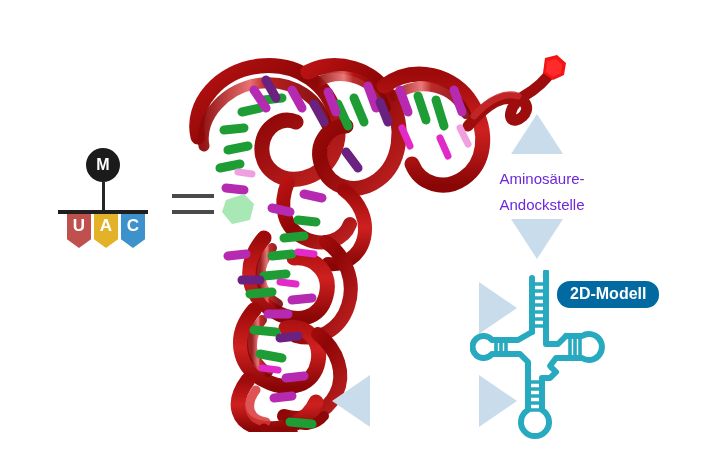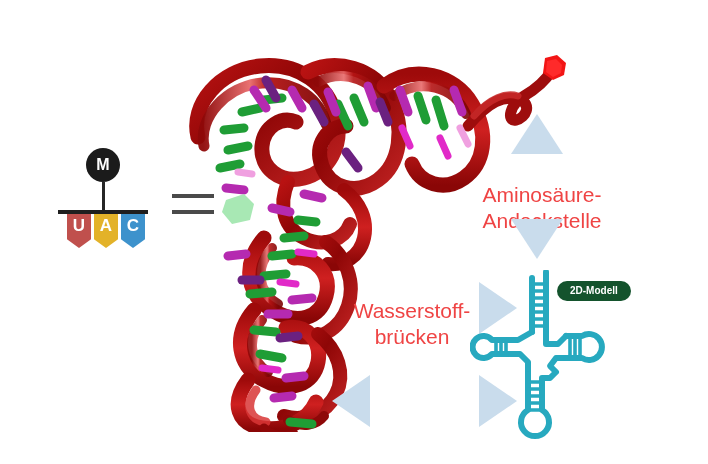--- a/index.html
+++ b/index.html
@@ -76,40 +76,39 @@
   
   .tri { position: absolute; width: 0; height: 0; }
   .tri-up    { border-left: 26px solid transparent; border-right: 26px solid transparent; border-bottom: 40px solid #c9dcec; }
   .tri-down  { border-left: 26px solid transparent; border-right: 26px solid transparent; border-top: 40px solid #c9dcec; }
   .tri-right { border-top: 26px solid transparent; border-bottom: 26px solid transparent; border-left: 38px solid #c9dcec; }
   .tri-left  { border-top: 26px solid transparent; border-bottom: 26px solid transparent; border-right: 38px solid #c9dcec; }
 
   
   .label {
     position: absolute;
-    color: #ef4444;
-    font-size: 21px;
+    color: #6d28d9;
+    font-size: 15px;
     line-height: 26px;
     white-space: pre-line;
     font-family: "Liberation Sans", sans-serif;
-    margin-top: 16px;
   }
   #label-amino    { left: 472px; top: 166px; width: 140px; text-align: center; }
   #label-wasser   { left: 352px; top: 282px; width: 120px; text-align: center; }
   #label-anticodon{ left: 374px; top: 381px; width: 98px;  text-align: center; }
 
   
   .badge {
     position: absolute;
     left: 557px; top: 281px;
     padding: 4px 13px 5px 13px;
     border-radius: 13px;
-    background: #14532d;
+    background: #0369a1;
     color: #ffffff;
-    font-size: 10px;
+    font-size: 16px;
     font-weight: bold;
     letter-spacing: 0px;
   }
 
   
   #rna3d, #rna2d { position: absolute; }
   #rna3d { left: 168px; top: 42px; }
   #rna2d { left: 470px; top: 270px; }
 </style>
 </head>
@@ -258,22 +257,20 @@
   <div class="equals">
     <div class="bar b1"></div>
     <div class="bar b2"></div>
   </div>
 
   <div class="tri tri-up" style="left:511px; top:114px;"></div>
   <div class="label" id="label-amino">Aminosäure-
 Andockstelle</div>
   <div class="tri tri-down" style="left:511px; top:219px;"></div>
 
-  <div class="label" id="label-wasser">Wasserstoff-
-brücken</div>
   <div class="tri tri-right" style="left:479px; top:282px;"></div>
 
   <div class="tri tri-left" style="left:332px; top:375px;"></div>
   <div class="tri tri-right" style="left:479px; top:375px;"></div>
 
   <svg id="rna2d" width="180" height="180" viewBox="0 0 180 180">
     <g fill="none" stroke="#27a9bf" stroke-width="6" stroke-linecap="round" stroke-linejoin="round">
 
       <g>
         <path d="M62,62 L62,8"></path>

